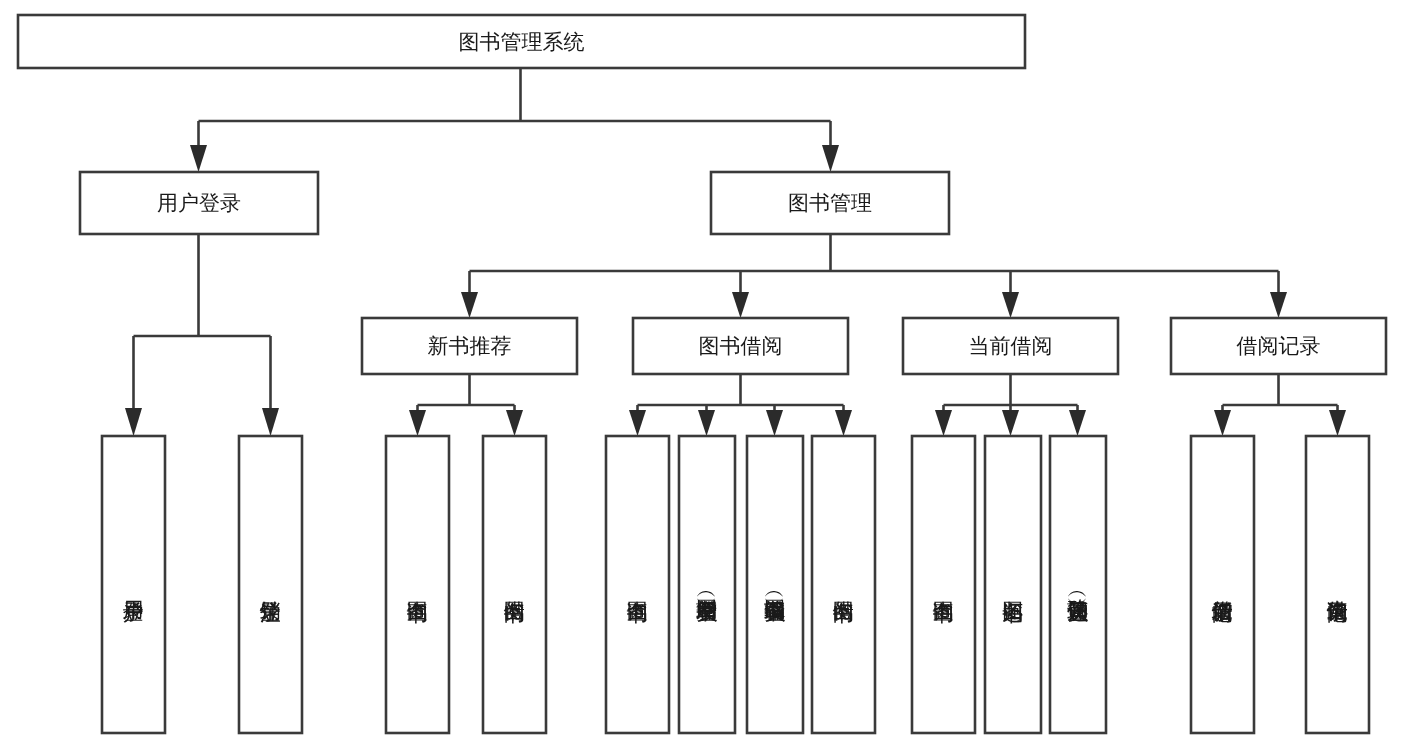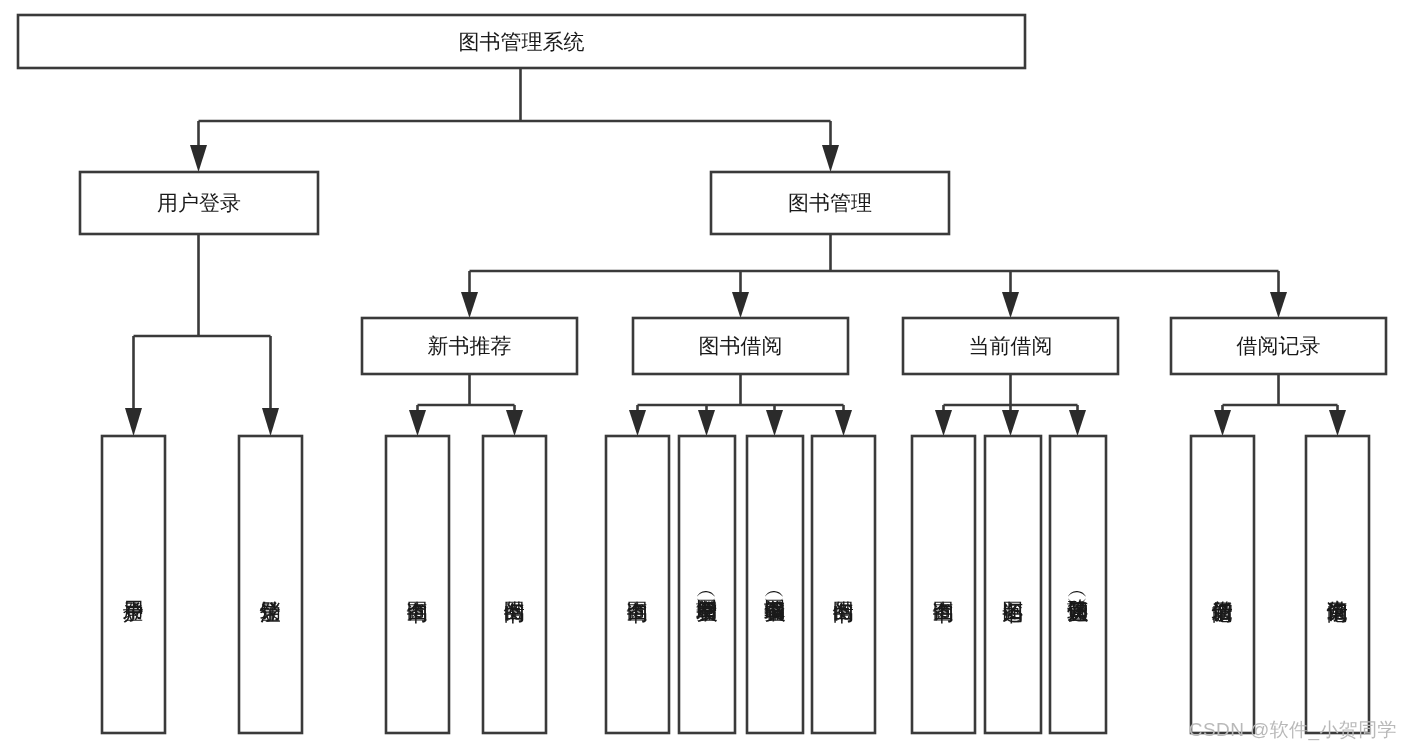--- a/index.html
+++ b/index.html
@@ -207,15 +207,14 @@
   <div class="node-label-v" style="left:747px; top:436px; width:56px; height:297px;">编辑图书（管理员）</div>
   <div class="node-label-v" style="left:812px; top:436px; width:63px; height:297px;">借阅图书</div>
 
   <div class="node-label-v" style="left:912px; top:436px; width:63px; height:297px;">查询图书</div>
   <div class="node-label-v" style="left:985px; top:436px; width:56px; height:297px;">归还图书</div>
   <div class="node-label-v" style="left:1050px; top:436px; width:56px; height:297px;">确认归还（管理员）</div>
 
   <div class="node-label-v" style="left:1191px; top:436px; width:63px; height:297px;">新增借阅记录</div>
   <div class="node-label-v" style="left:1306px; top:436px; width:63px; height:297px;">查询借阅记录</div>
 
-  <div class="watermark">CSDN @软件_小贺同学</div>
 
 </div>
 
 </body></html>

